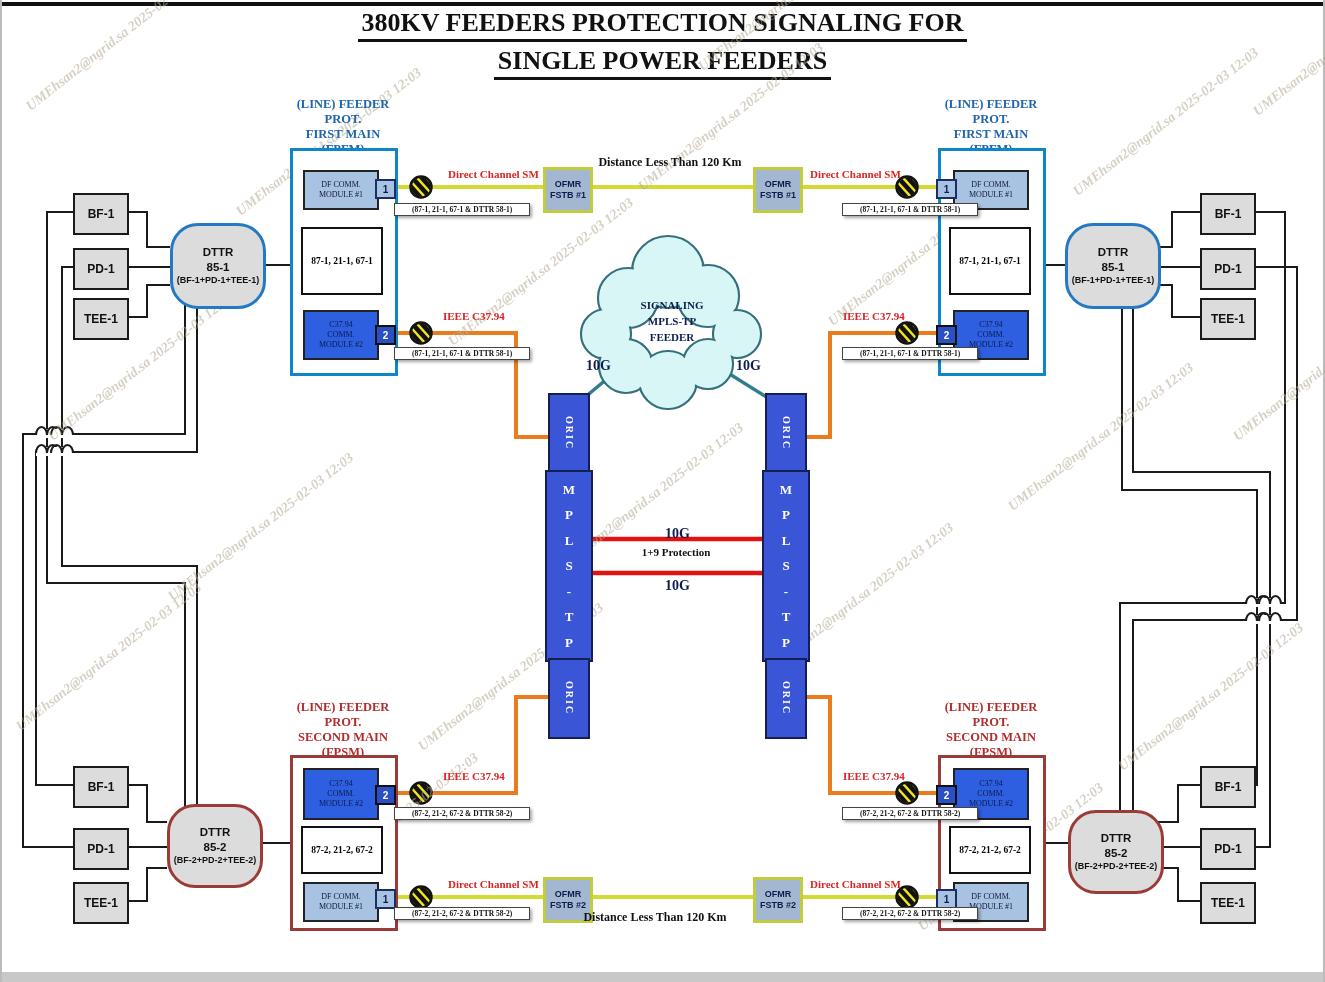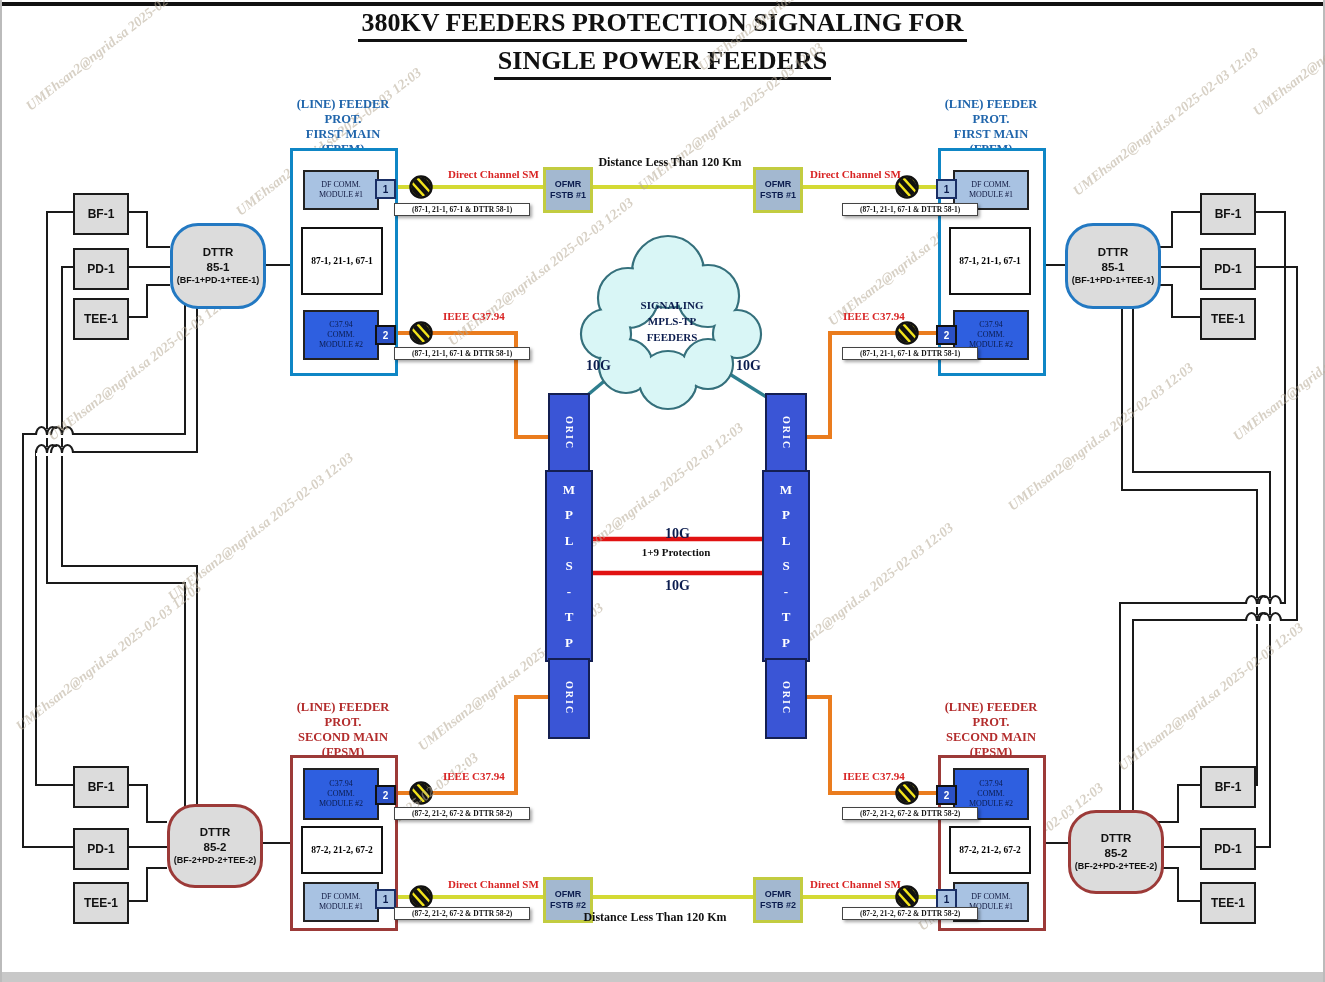--- a/index.html
+++ b/index.html
@@ -397,21 +397,21 @@
       <span>S</span>
     <span>-</span>
       <span>T</span>
     <span>P</span>
   </div>
   <div class="abs tower ctr oric" style="left:765px;top:658px;width:38px;height:77px;">ORIC</div>
 
   <div class="abs cloudtxt" style="left:612px;top:297px;width:120px;text-align:center;">
     <span>SIGNALING</span>
       <span>MPLS-TP</span>
-      <span>FEEDERS</span>
+      <span>FEEDER</span>
   </div>
 
   <div class="abs tenG" style="left:586px;top:358px;">10G</div>
   <div class="abs tenG" style="left:736px;top:358px;">10G</div>
   <div class="abs tenG" style="left:665px;top:526px;">10G</div>
   <div class="abs tenG" style="left:665px;top:578px;">10G</div>
   <div class="abs" style="left:601px;top:546px;width:150px;text-align:center;font-weight:bold;font-size:11px;color:#111;">1+9 Protection</div>
 
 </div>
 

